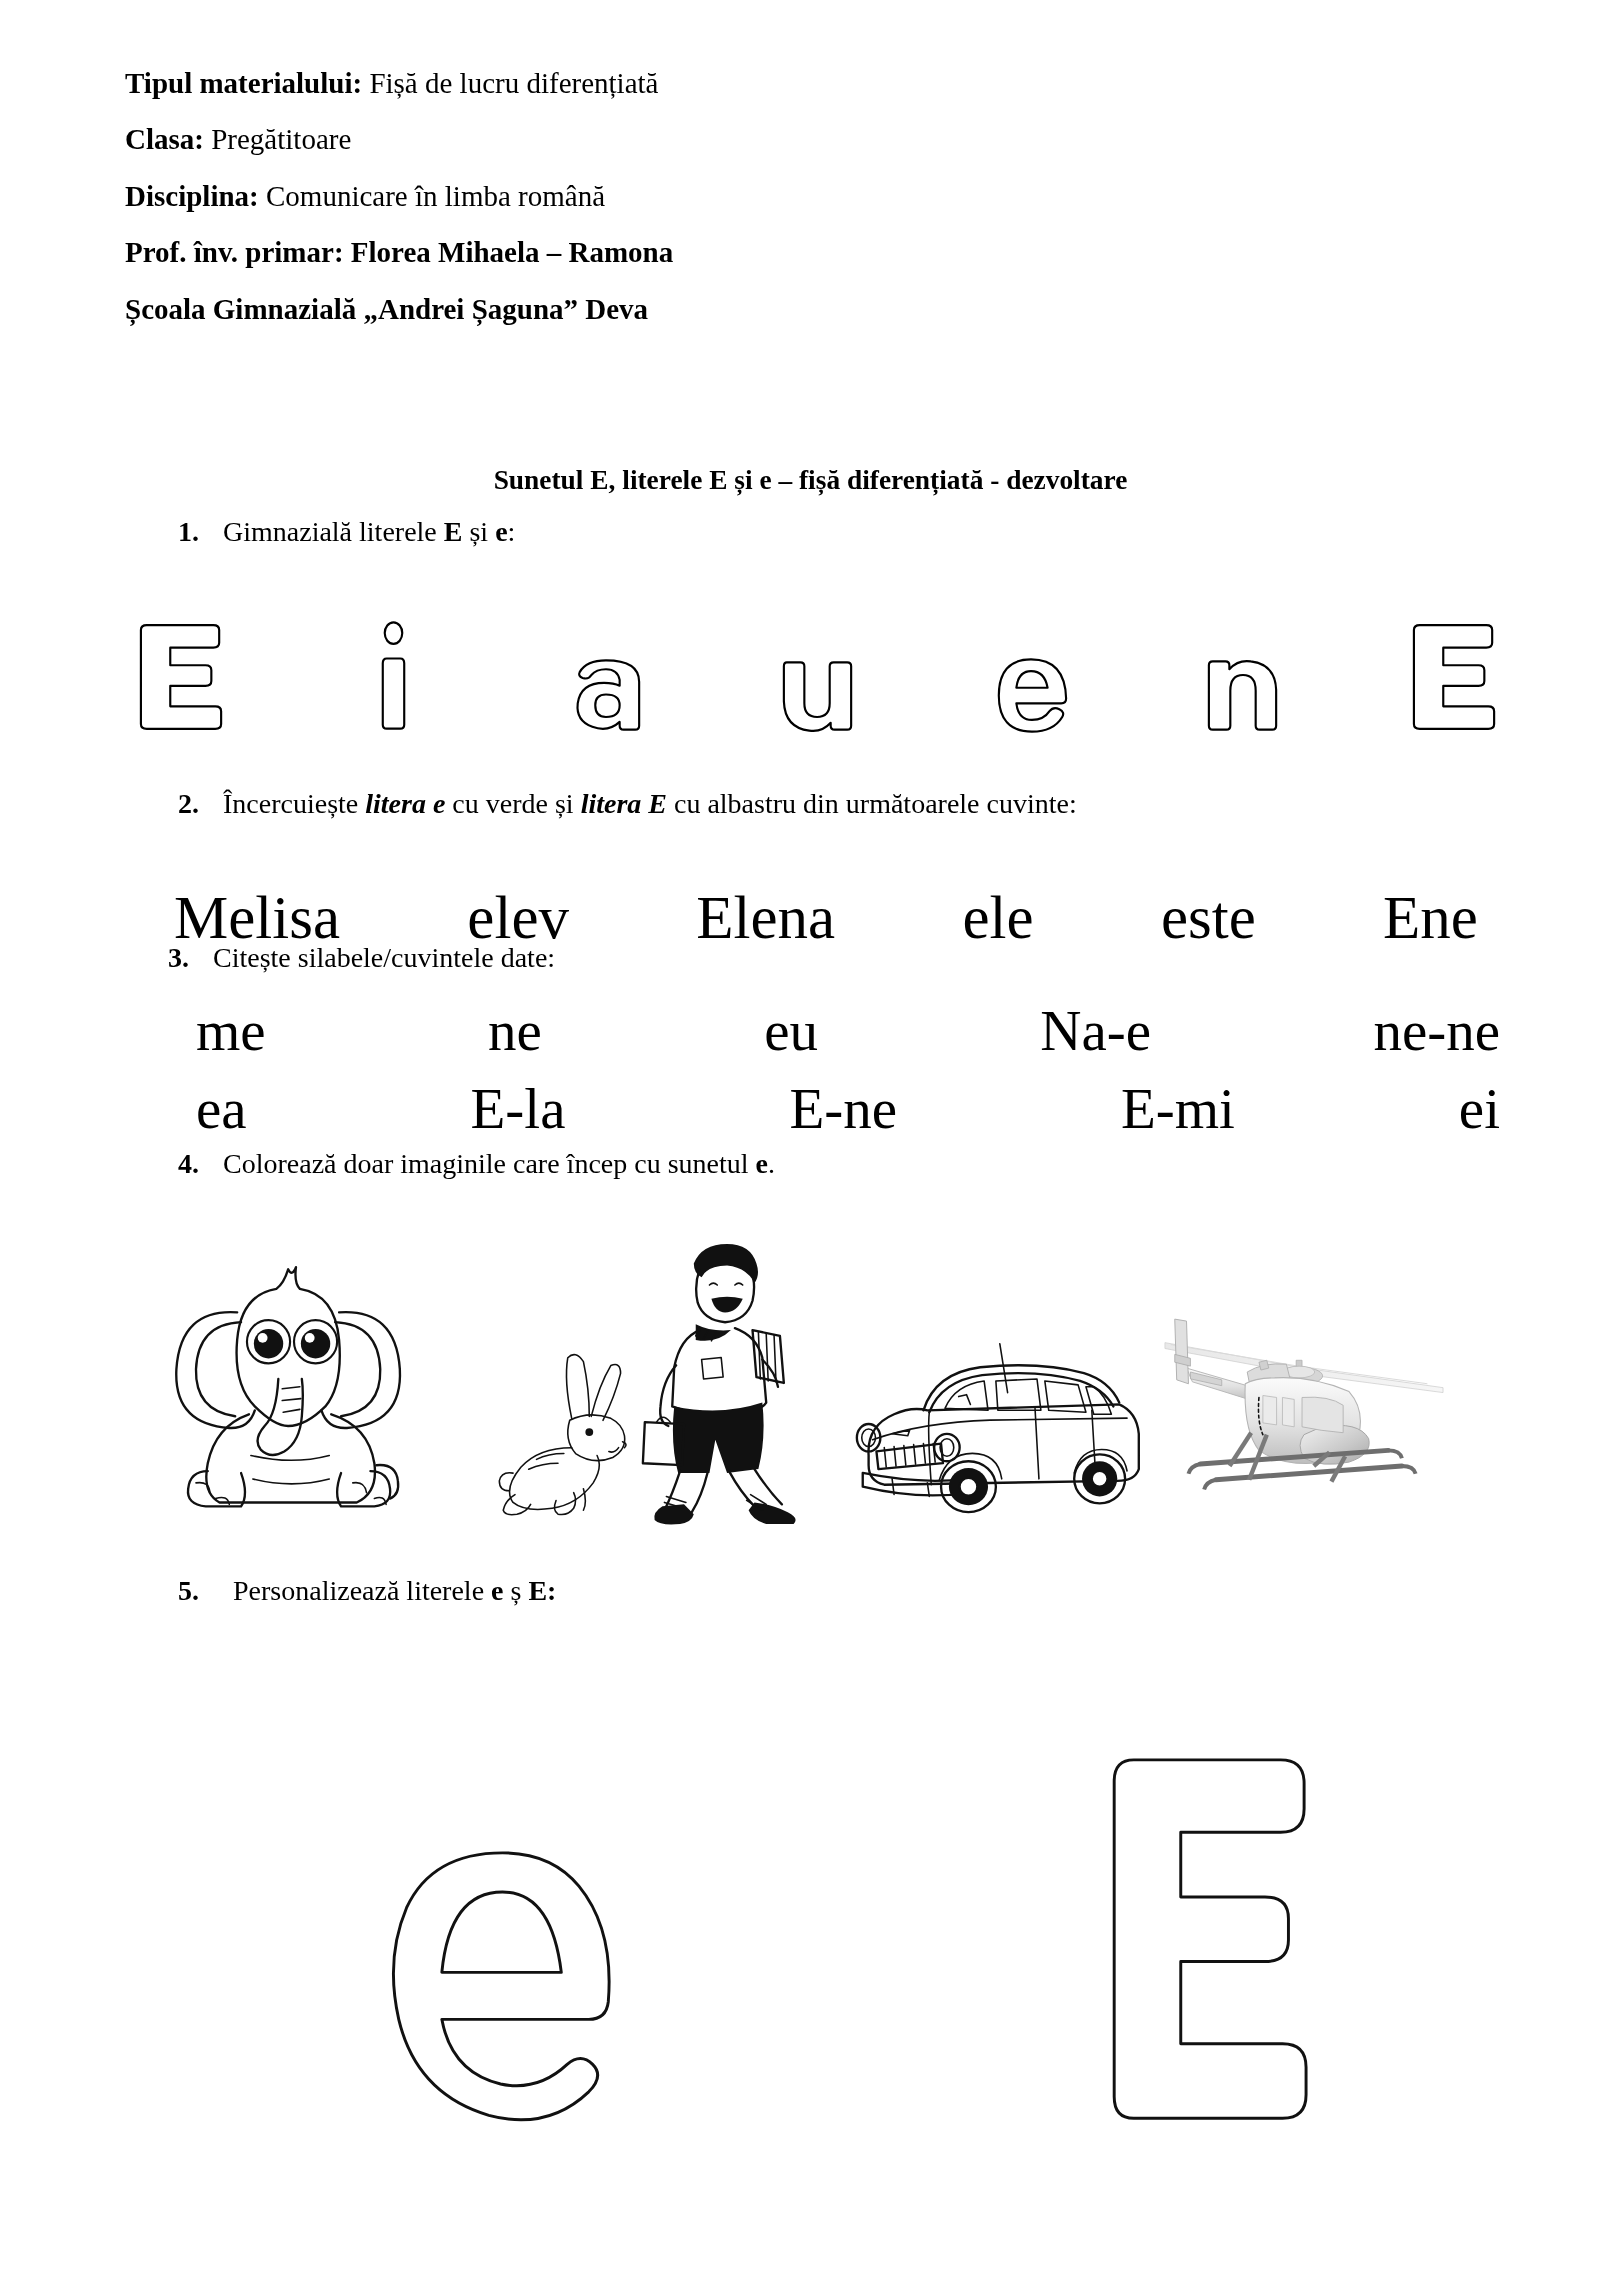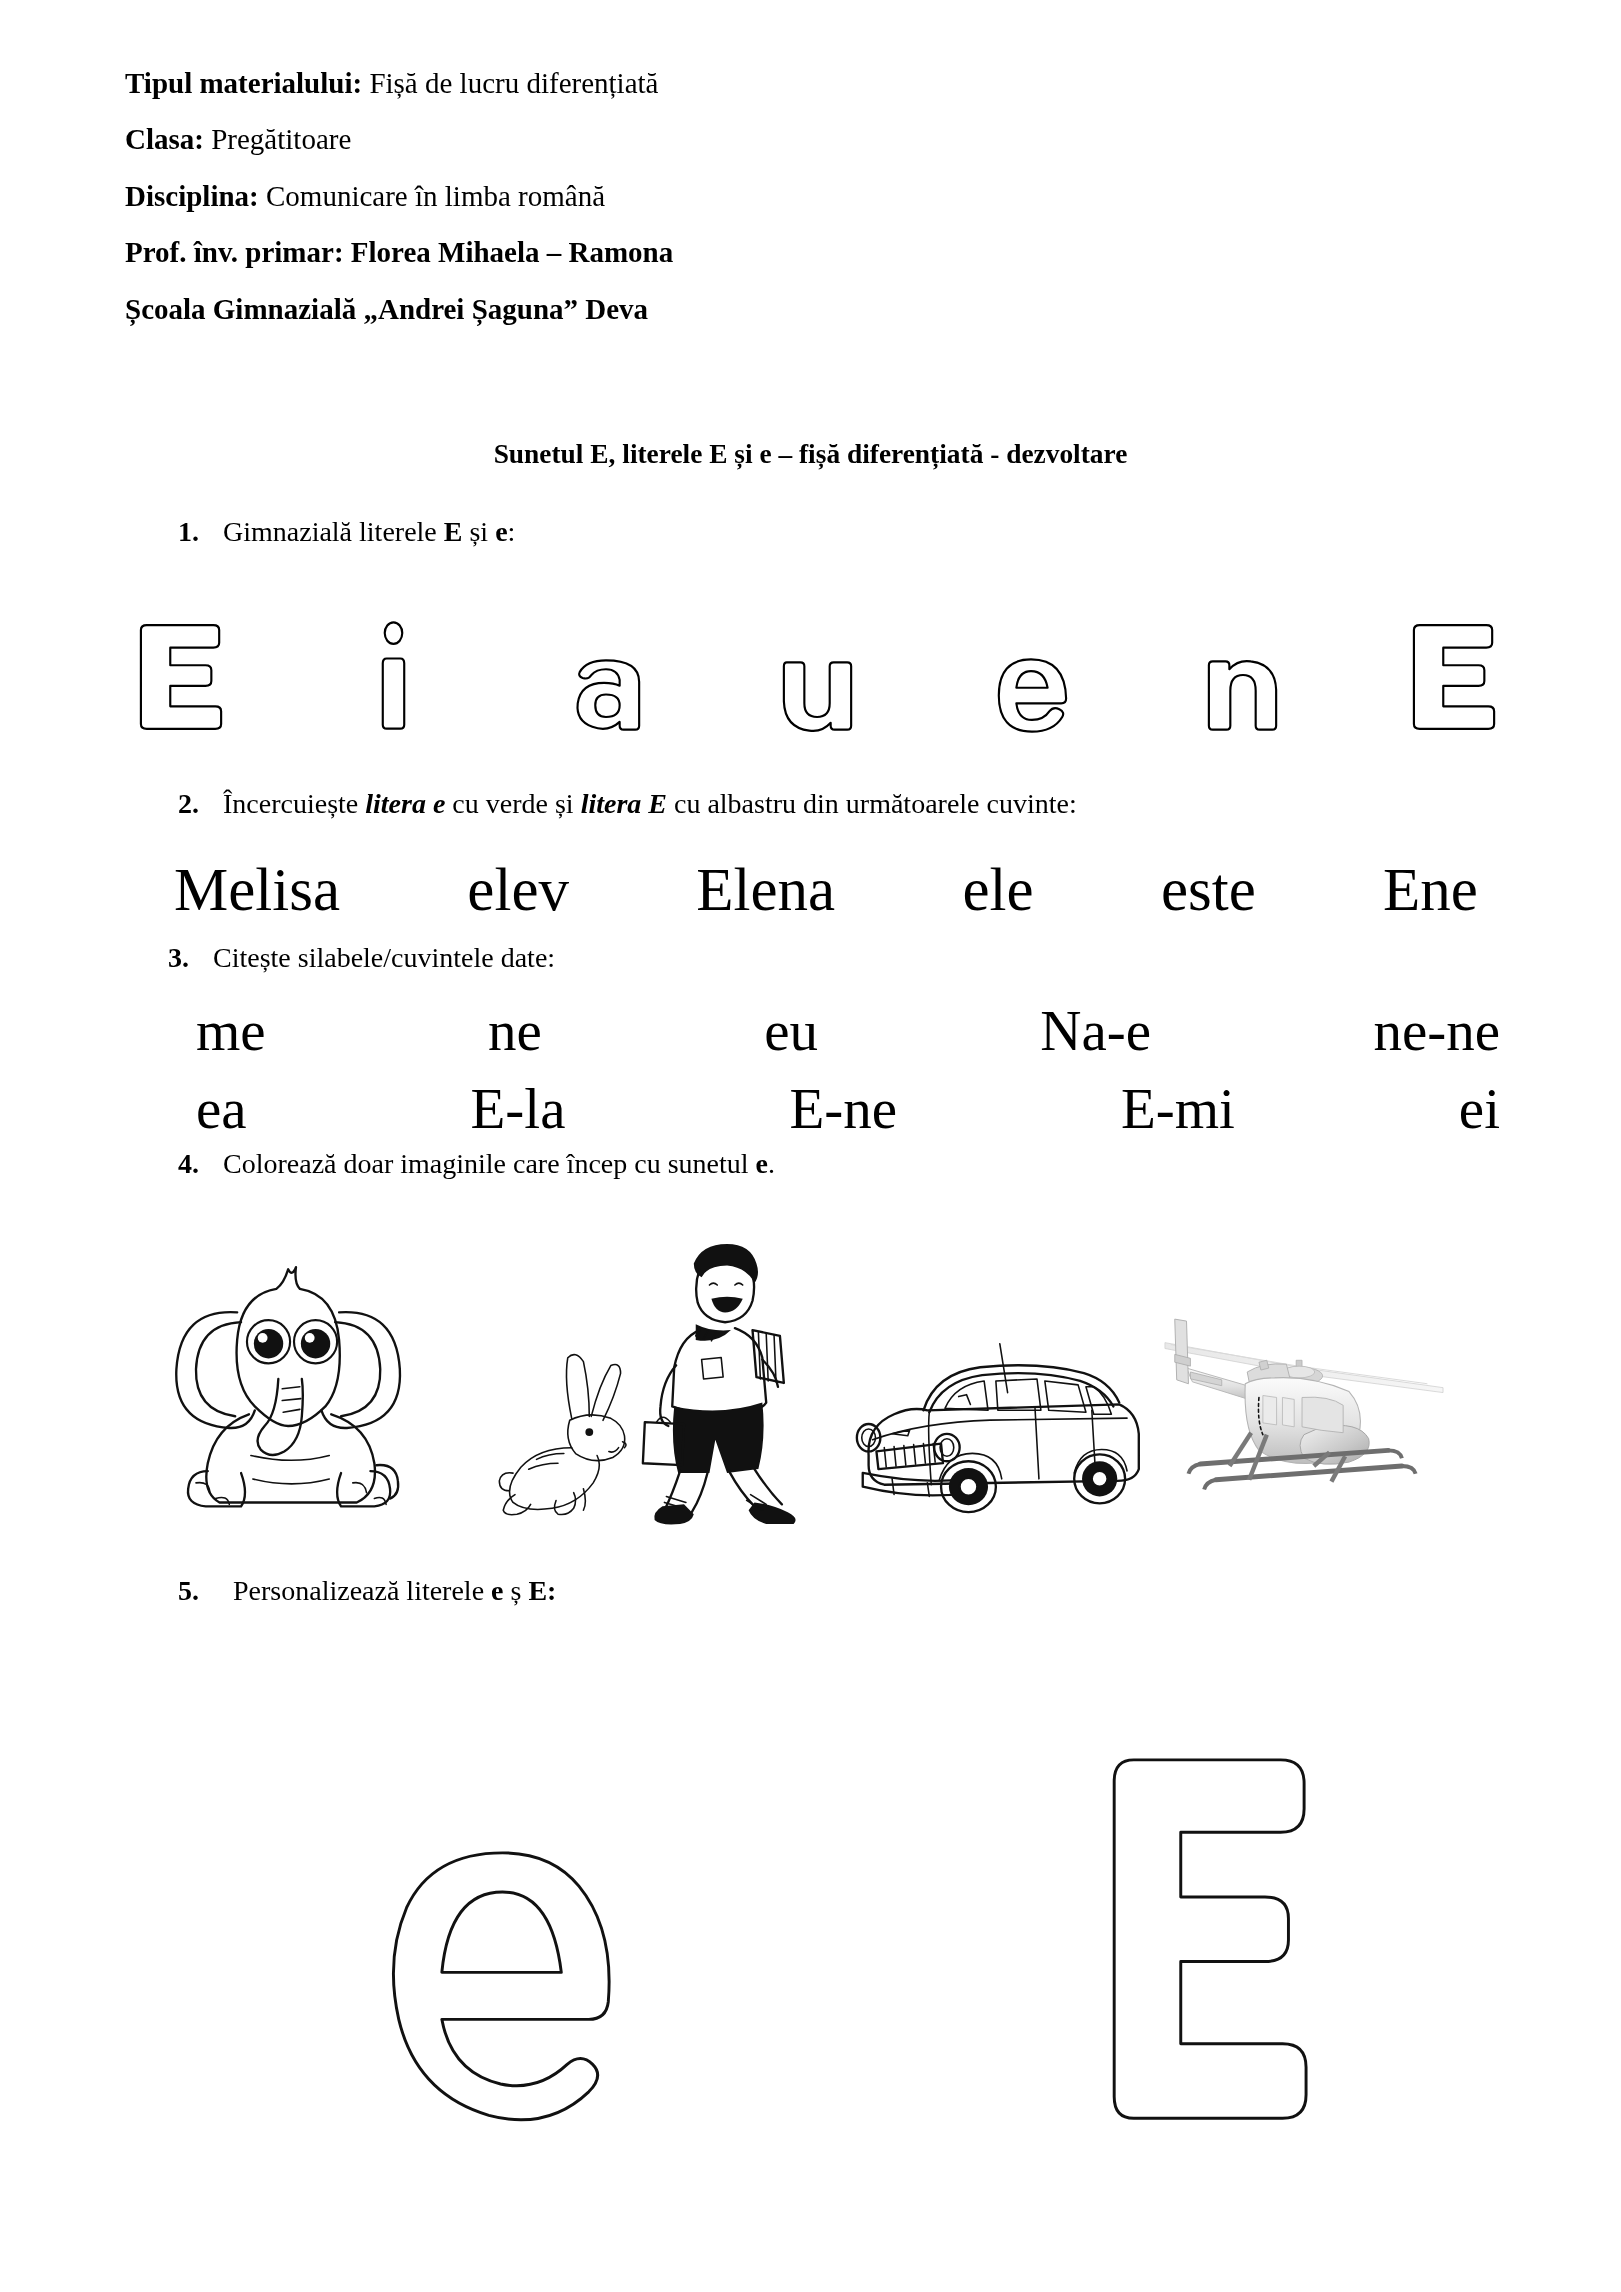--- a/index.html
+++ b/index.html
@@ -40,21 +40,21 @@
   }
   .meta-line.school {
     margin-top: 21.6px;
     font-weight: bold;
   }
 
   
   .doc-title {
     position: absolute;
     left: 0;
-    top: 439px;
+    top: 465px;
     width: 1621px;
     text-align: center;
     font-size: 27.4px;
     font-weight: bold;
   }
 
   
   .ex {
     position: absolute;
     font-size: 28px;
@@ -99,21 +99,21 @@
     fill: #ffffff;
     stroke: #000000;
     stroke-width: 2.2;
     stroke-linejoin: round;
   }
 
   
   .word-row {
     position: absolute;
     left: 174px;
-    top: 855px;
+    top: 883px;
     width: 1304px;
     display: flex;
     justify-content: space-between;
     align-items: baseline;
     font-size: 61px;
     letter-spacing: 0px;
   }
   .word-row .w { white-space: nowrap; }
 
   

